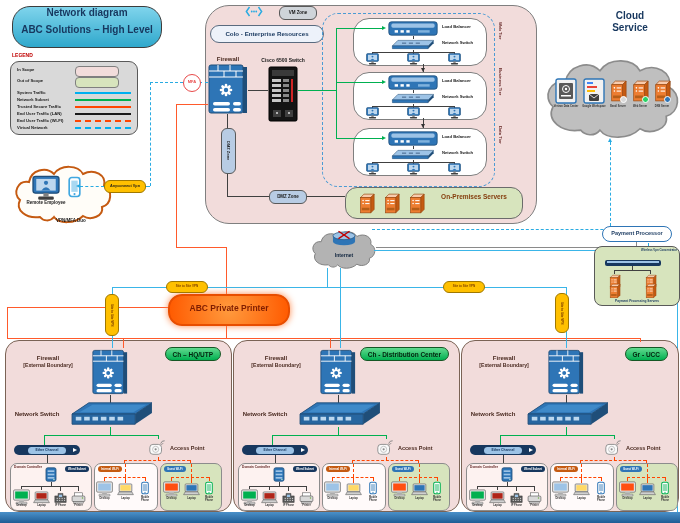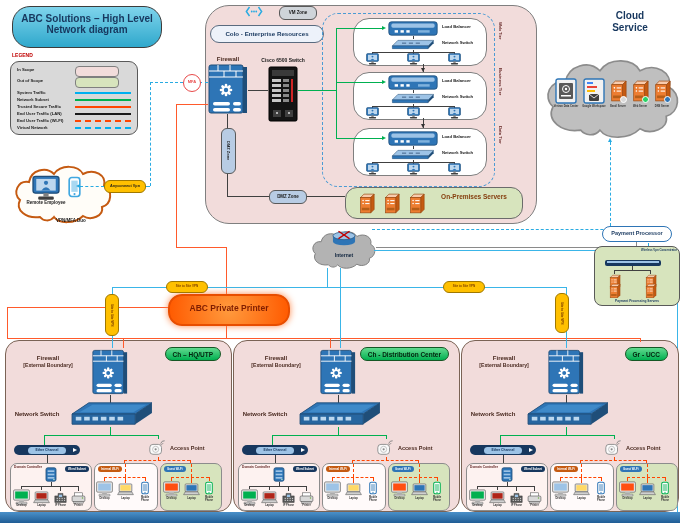--- a/index.html
+++ b/index.html
@@ -227,22 +227,22 @@
         <rect x="4" y="12" width="8" height="2" fill="#fbbc05"></rect>
  <rect x="6" y="16" width="10" height="7" rx="1" fill="#404040"></rect>
  <path d="M6,16 l5,4 l5,-4" stroke="#fff" stroke-width="0.8" fill="none"></path>
 </symbol>
 </defs>
 </svg>
 
 <div id="canvas">
 
   <div class="abs" style="left:12px;top:6px;width:148px;height:40px;background:linear-gradient(180deg,#7fd4ec,#2fa8cc);border:1.2px solid #3c3c3c;border-radius:18px;text-align:center;padding-top:0">
+    <div style="font-size:10px;font-weight:bold;color:#17375e">Network diagram</div>
     <div style="font-size:10px;font-weight:bold;color:#17375e;margin-top:6px">ABC Solutions – High Level</div>
-    <div style="font-size:10px;font-weight:bold;color:#17375e">Network diagram</div>
   </div>
 
   <div class="lbl" style="left:12px;top:53px;font-size:5px;color:#c00000">LEGEND</div>
   <div class="abs" style="left:10px;top:61px;width:126px;height:72px;background:#d9d9d9;border:1px solid #595959;border-radius:9px">
     <div class="legrow-lbl" style="left:6px;top:5px">In Scope</div>
     <div class="legswatch" style="left: 64px; top: 4px; background: rgb(242, 220, 219);"></div>
     <div class="legrow-lbl" style="left:6px;top:16px">Out of Scope</div>
     <div class="legswatch" style="left: 64px; top: 15px; background: rgb(215, 228, 189);"></div>
     <div class="legrow-lbl" style="left:6px;top:28px">System Traffic</div>
     <div class="legline" style="left: 64px; top: 30px; border-top: 2px solid rgb(0, 176, 240);"></div>

